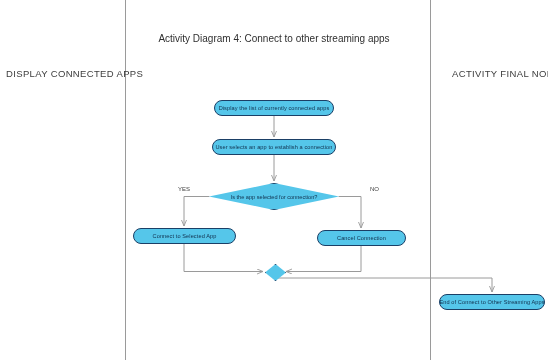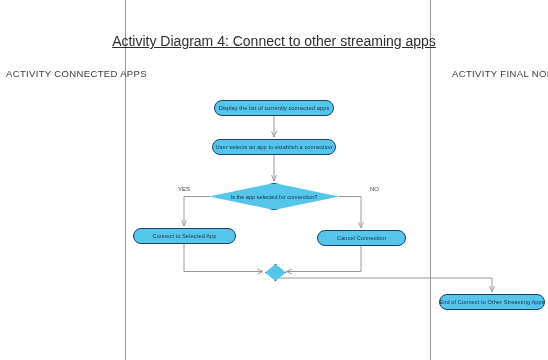--- a/index.html
+++ b/index.html
@@ -34,24 +34,23 @@
   }
   #lane-header-left  { left: 6px;  top: 68px; }
   #lane-header-right { left: 452px; top: 68px; }
 
   #diagram-title {
     position: absolute;
     left: 0;
     top: 33px;
     width: 548px;
     text-align: center;
-    font-size: 14px;
+    font-size: 10px;
     color: #2f2f2f;
     white-space: nowrap;
-    text-decoration: underline;
   }
 
   svg#connectors {
     position: absolute;
     left: 0;
     top: 0;
     width: 548px;
     height: 360px;
   }
 
@@ -125,21 +124,21 @@
   #label-no  { left: 370px; top: 186px; }
 </style>
 </head>
 <body>
 
 <div id="canvas">
 
   <div class="lane-divider" id="divider-left"></div>
   <div class="lane-divider" id="divider-right"></div>
 
-  <div class="lane-header" id="lane-header-left">ACTIVITY CONNECTED APPS</div>
+  <div class="lane-header" id="lane-header-left">DISPLAY CONNECTED APPS</div>
 
   <div class="lane-header" id="lane-header-right">ACTIVITY FINAL NODE</div>
 
   <div id="diagram-title">Activity Diagram 4: Connect to other streaming apps</div>
 
   <svg id="connectors" viewBox="0 0 548 360" xmlns="http://www.w3.org/2000/svg">
     <defs>
       <marker id="arrow" markerWidth="7" markerHeight="7" refX="6" refY="2.5" orient="auto" markerUnits="userSpaceOnUse">
         <path d="M0,0 L6,2.5 L0,5" fill="none" stroke="#9a9a9a" stroke-width="0.9"></path>
       </marker>

